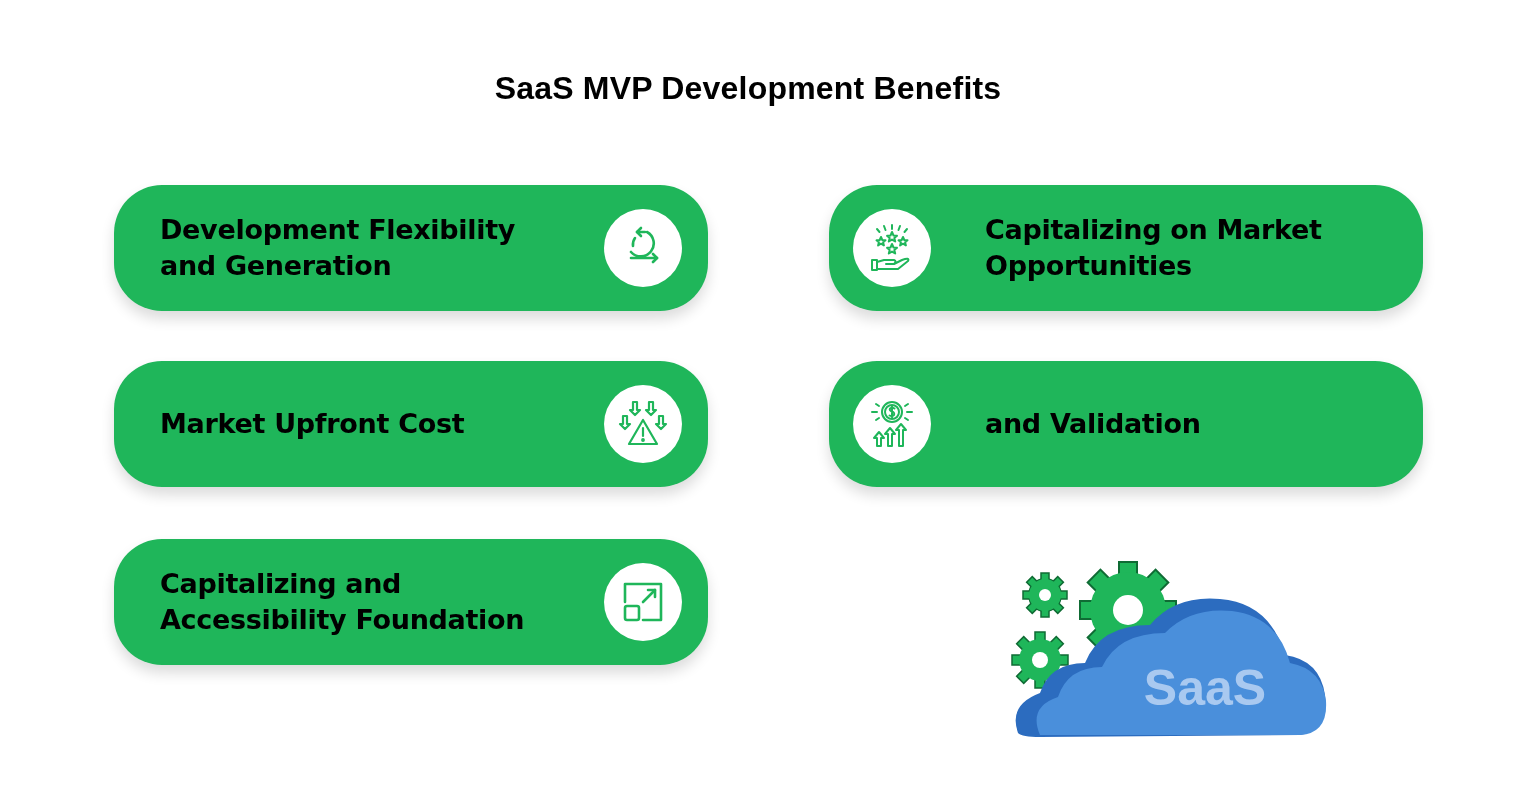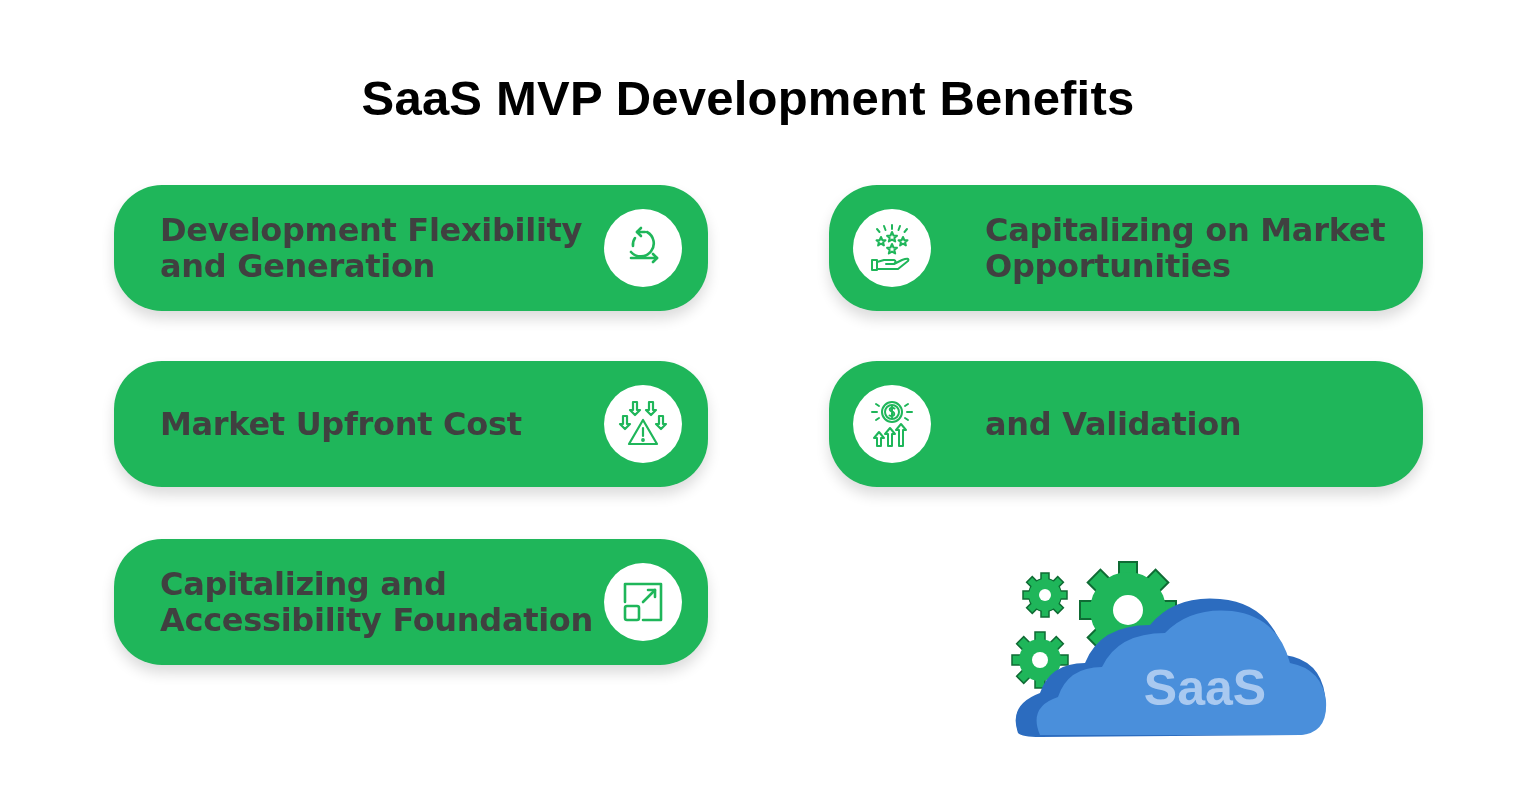--- a/index.html
+++ b/index.html
@@ -2,29 +2,29 @@
 <html><head>
 <meta charset="utf-8">
 <style>
   html, body { margin: 0; padding: 0; }
   body {
     width: 1536px; height: 793px; background: #ffffff; position: relative; overflow: hidden;
     font-family: "DejaVu Sans", sans-serif;
   }
   .title {
     position: absolute; left: 0; width: 1496px; top: 70px; text-align: center;
-    font-family: "Liberation Sans", sans-serif; font-weight: bold; font-size: 49px; color: #000; letter-spacing: 0.2px;
+    font-family: "Liberation Sans", sans-serif; font-weight: bold; font-size: 32px; color: #000; letter-spacing: 0.2px;
   }
   .card {
     position: absolute; height: 126px; width: 594px; border-radius: 48px;
     background: #1fb65a; box-shadow: 0 8px 14px rgba(0,0,0,0.14);
     display: flex; align-items: center; box-sizing: border-box;
   }
   .card .label {
-    color: #404040; font-weight: bold; font-size: 32px; line-height: 36px;
+    color: #000000; font-weight: bold; font-size: 27px; line-height: 36px;
     font-family: "DejaVu Sans", sans-serif; letter-spacing: -0.3px;
   }
   .card.left { left: 114px; padding-left: 46px; }
   .card.left .iconwrap { position: absolute; right: 26px; top: 24px; }
   .card.right { left: 829px; padding-left: 156px; }
   .card.right .iconwrap { position: absolute; left: 24px; top: 24px; }
   .iconwrap {
     width: 78px; height: 78px; border-radius: 50%; background: #fff;
     display: flex; align-items: center; justify-content: center;
   }

